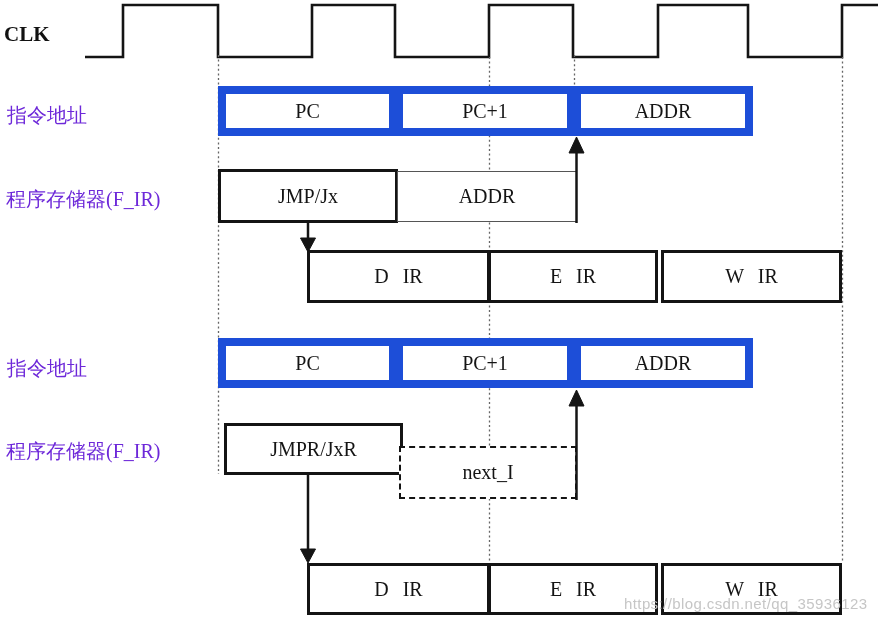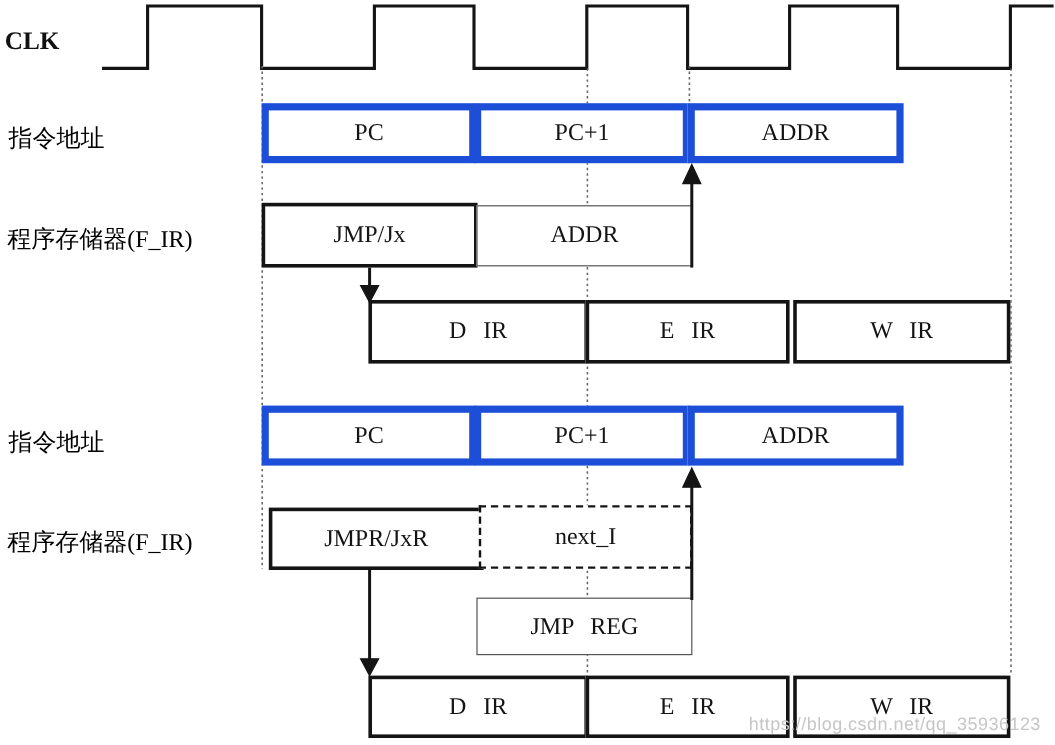--- a/index.html
+++ b/index.html
@@ -18,28 +18,28 @@
   .fg { z-index:20; }
   .box {
     position:absolute;
     box-sizing:border-box;
     background:#ffffff;
     display:flex; align-items:center; justify-content:center;
     font-size:20px; color:#141414;
     z-index:10;
     white-space:nowrap;
   }
-  .b2 { border:6px solid #1d4ed8; }
+  .b2 { border:8px solid #1d4ed8; }
   .b3 { border:3px solid #141414; }
   .b1 { border:1px solid #555555; }
   .bdash { border:2px dashed #141414; }
   .wsp { word-spacing:9px;text-align:center; }
   .rowlabel {
     position:absolute;
-    font-size:20px; color:#000000;
+    font-size:20px; color:#6d28d9;
     z-index:10; white-space:nowrap;
   }
   .clk-label {
     position:absolute;
     font-size:21px; font-weight:600; color:#111111;
     z-index:10;
   }
   .watermark {
     position:absolute;
     font-family:"Liberation Sans","DejaVu Sans",sans-serif;
@@ -80,23 +80,22 @@
 
   <div class="box b3 wsp" style="left:307px; top:250px; width:183px; height:53px;">D IR</div>
   <div class="box b3 wsp" style="left:488px; top:250px; width:170px; height:53px;">E IR</div>
   <div class="box b3 wsp" style="left:661px; top:250px; width:181px; height:53px;">W IR</div>
 
   <div class="box b2" style="left:218px; top:338px; width:179px; height:50px;">PC</div>
   <div class="box b2" style="left:395px; top:338px; width:180px; height:50px;">PC+1</div>
   <div class="box b2" style="left:573px; top:338px; width:180px; height:50px;">ADDR</div>
 
   <div class="box b3" style="left:224px; top:423px; width:179px; height:52px;">JMPR/JxR</div>
-  <div class="box bdash" style="left:399px; top:421px; width:178px; height:53px;">next_I</div>
+  <div class="box bdash" style="left:399px; top:446px; width:178px; height:53px;">next_I</div>
 
-  <div class="box b1 wsp" style="left:397px; top:498px; width:180px; height:48px;">JMP REG</div>
 
   <div class="box b3 wsp" style="left:307px; top:563px; width:183px; height:52px;">D IR</div>
   <div class="box b3 wsp" style="left:488px; top:563px; width:170px; height:52px;">E IR</div>
   <div class="box b3 wsp" style="left:661px; top:563px; width:181px; height:52px;">W IR</div>
 
   <svg class="layer fg" width="879" height="621" viewBox="0 0 879 621">
     <g stroke="#141414" stroke-width="2.5" fill="#141414">
       <g>
         <line x1="576.5" y1="152" x2="576.5" y2="223"></line>
         <polygon points="576.5,137 569,153 584,153" stroke-width="1"></polygon>

